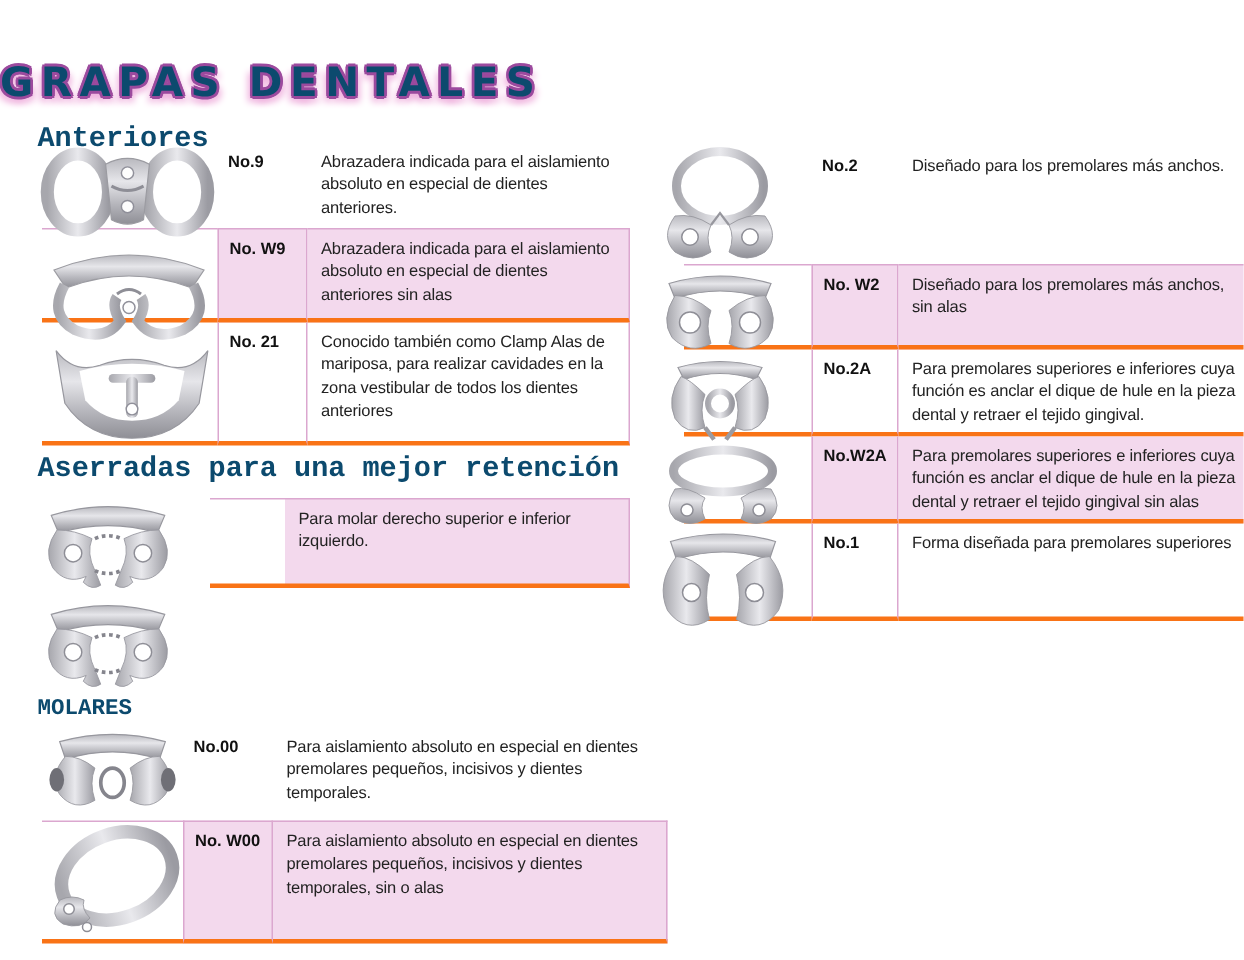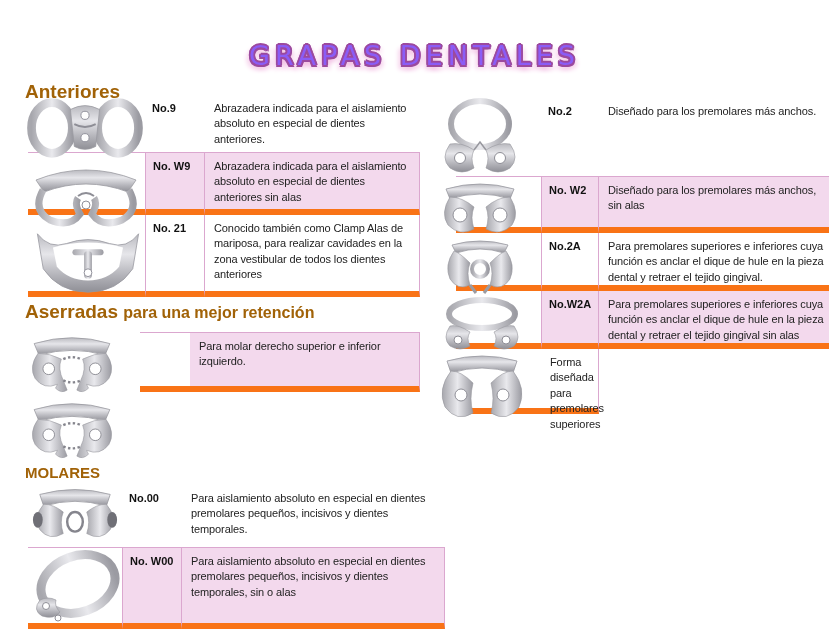--- a/index.html
+++ b/index.html
@@ -3,38 +3,38 @@
 <meta charset="utf-8">
 <style>
   html,body{margin:0;padding:0}
   body{
     width:829px;height:640px;background:#ffffff;
     font-family:"Liberation Sans",sans-serif;
     position:relative;overflow:hidden;color:#1a1a1a;
   }
   .abs{position:absolute}
   .title{
-    position:absolute;top:40px;left:0;width:100%;text-align:center;
-    font-family:"DejaVu Sans",sans-serif;font-weight:normal;
-    font-size:27px;letter-spacing:5px;color:#8b5cf6;
+    position:absolute;top:40px;left:0;width:100%;
+    font-family:"DejaVu Sans",sans-serif;font-weight:bold;
+    font-size:27px;letter-spacing:5px;color:#0c4a6e;
     text-shadow:
       -1.5px -1.5px 0 #9c4a9e, 1.5px -1.5px 0 #9c4a9e,
       -1.5px 1.5px 0 #9c4a9e, 1.5px 1.5px 0 #9c4a9e,
       -1.8px 0 0 #9c4a9e, 1.8px 0 0 #9c4a9e,
       0 -1.8px 0 #9c4a9e, 0 1.8px 0 #9c4a9e,
       3px 4px 5px #efb0dd, -3px 4px 5px #efb0dd;
   }
-  .h1{font-family:Liberation Sans, sans-serif;font-weight:bold;color:#a16207;white-space:nowrap}
+  .h1{font-family:Liberation Mono, monospace;font-weight:bold;color:#0c4a6e;white-space:nowrap}
   .tbl{position:absolute;display:grid}
   .cell{box-sizing:border-box;min-width:0}
   .num{font-weight:bold;font-size:11px;line-height:1.32;padding:6px 2px 0 7px;color:#111}
   .desc{font-size:11px;line-height:1.4;padding:6px 8px 0 9px;color:#222;letter-spacing:-0.1px}
   .pk{background:#f3d9ed}
   .bt{border-top:1px solid #dba7cf}
-  .bb{border-bottom:6px solid #f97316}
+  .bb{border-bottom:3px solid #f97316}
   .bl{border-left:1px solid #dba7cf}
   .br{border-right:1px solid #dba7cf}
   .img-cell{position:relative}
   svg{display:block}
 </style>
 </head>
 <body>
 
 <svg width="0" height="0" style="position:absolute" aria-hidden="true">
   <defs>
@@ -48,21 +48,21 @@
       <stop offset="0" stop-color="#a7a7ad"></stop>
         <stop offset="0.5" stop-color="#e9e9ed"></stop>
         <stop offset="1" stop-color="#9b9ba2"></stop>
     </linearGradient>
   </defs>
 </svg>
 
 <div class="title">GRAPAS DENTALES</div>
 
 <div class="h1 abs" style="left:25px;top:81px;font-size:19px">Anteriores</div>
-<div class="h1 abs" style="left:25px;top:301px;font-size:19px"><span>Aserradas</span> <span style="font-size:16px">para una mejor retención</span></div>
+<div class="h1 abs" style="left:25px;top:301px;font-size:19px"><span>Aserradas</span> <span style="font-size:19px">para una mejor retención</span></div>
 <div class="h1 abs" style="left:25px;top:464px;font-size:15px">MOLARES</div>
 
 <div class="tbl" style="left:28px;top:95px;grid-template-columns:117px 60px 215px;grid-template-rows:57px 63px 82px">
   <div class="cell img-cell"></div>
   <div class="cell num">No.9</div>
   <div class="cell desc">Abrazadera indicada para el aislamiento absoluto en especial de dientes anteriores.</div>
 
   <div class="cell img-cell bt bb"></div>
   <div class="cell num pk bt bb bl br">No. W9</div>
   <div class="cell desc pk bt bb br">Abrazadera indicada para el aislamiento absoluto en especial de dientes anteriores sin alas</div>
@@ -100,20 +100,21 @@
 
   <div class="cell img-cell bb"></div>
   <div class="cell num bb bl br">No.2A</div>
   <div class="cell desc bb br">Para premolares superiores e inferiores cuya función es anclar el dique de hule en la pieza dental y retraer el tejido gingival.</div>
 
   <div class="cell img-cell bb"></div>
   <div class="cell num pk bb bl br">No.W2A</div>
   <div class="cell desc pk bb br">Para premolares superiores e inferiores cuya función es anclar el dique de hule en la pieza dental y retraer el tejido gingival sin alas</div>
 
   <div class="cell img-cell bb"></div>
+  <div class="cell num bb bl br">No.1</div>
   <div class="cell desc bb br">Forma diseñada para premolares superiores</div>
 </div>
 
 <svg class="abs" style="left:26px;top:92px" width="118" height="70" viewBox="0 0 120 72">
   <ellipse cx="26" cy="37" rx="21" ry="26" fill="none" stroke="url(#gm2)" stroke-width="9"></ellipse>
   <ellipse cx="94" cy="37" rx="21" ry="26" fill="none" stroke="url(#gm2)" stroke-width="9"></ellipse>
   <path d="M45 18 Q60 10 75 18 L71 56 Q60 62 49 56 Z" fill="url(#gm)" stroke="#9b9ba1" stroke-width="0.8"></path>
   <circle cx="60" cy="24" r="4.2" fill="#fdfdfd" stroke="#90909a"></circle>
   <circle cx="60" cy="47" r="4.2" fill="#fdfdfd" stroke="#90909a"></circle>
   <path d="M49 33 q11 6 22 0" fill="none" stroke="#8e8e96" stroke-width="2"></path>

